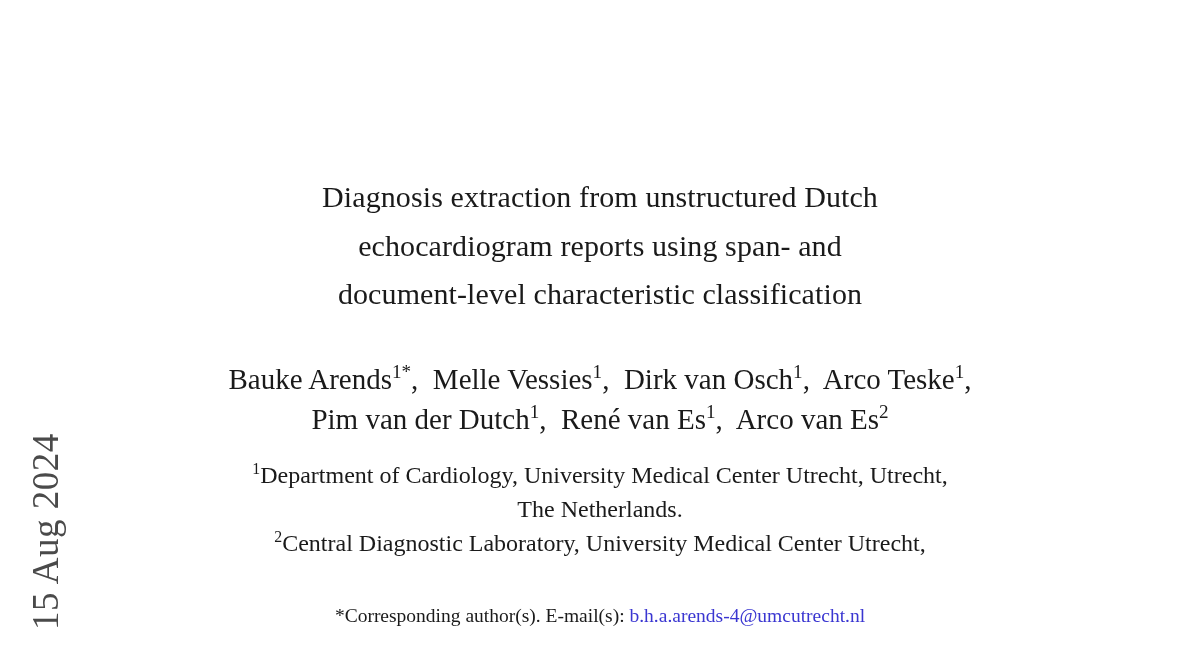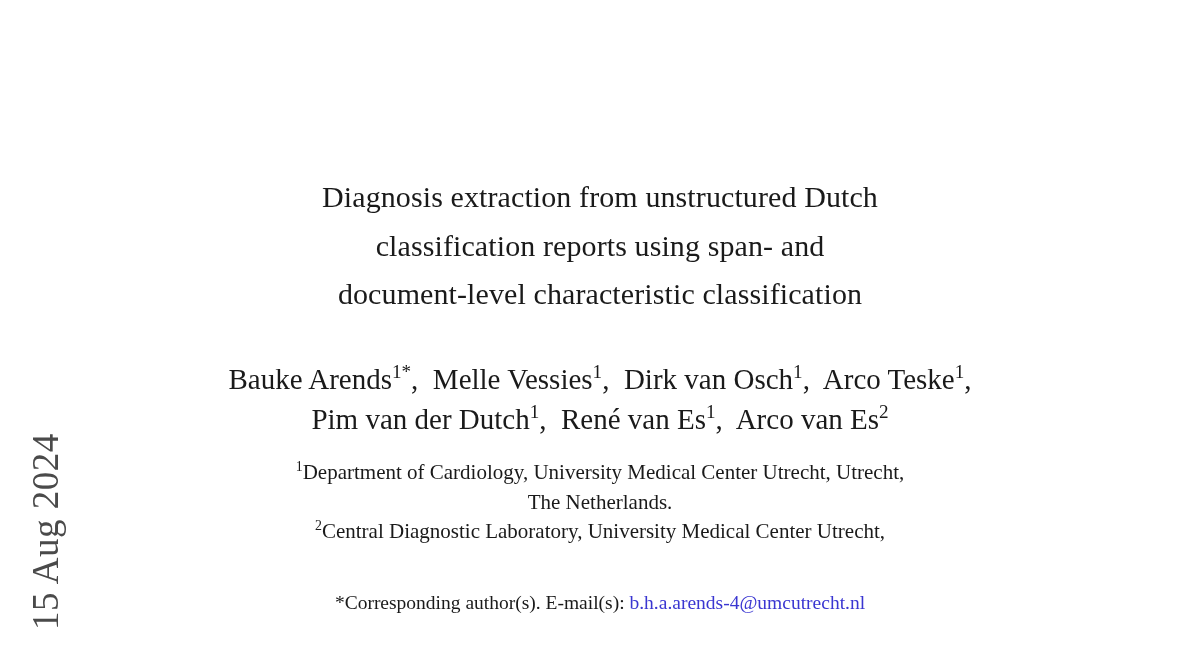--- a/index.html
+++ b/index.html
@@ -75,21 +75,21 @@
   .sup {
     font-size: 0.66em;
     vertical-align: super;
     line-height: 0;
   }
 
   #affiliations {
     margin: 0;
     padding-top: 19px;
     text-align: center;
-    font-size: 21px;
+    font-size: 24px;
     line-height: 1.42;
     color: #1a1a1a;
   }
   #affiliations .affil-block {
     display: block;
   }
 
   #correspondence {
     margin: 0;
     padding-top: 42px;
@@ -108,21 +108,21 @@
 <body>
 
 <div id="arxiv-stamp">
   <span class="stamp-text">15 Aug 2024</span>
 </div>
 
 <div id="page-column">
 
   <h1 id="paper-title">
     <span class="title-line">Diagnosis extraction from unstructured Dutch</span><br>
-    <span class="title-line">classification reports using span- and</span><br>
+    <span class="title-line">echocardiogram reports using span- and</span><br>
     <span class="title-line">document-level characteristic classification</span>
   </h1>
 
   <div id="author-list">
     <span class="author-line">
       <span>Bauke Arends</span><span class="sup">1*</span><span>,</span>&nbsp;
       <span>Melle Vessies</span><span class="sup">1</span><span>,</span>&nbsp;
       <span>Dirk van Osch</span><span class="sup">1</span><span>,</span>&nbsp;
       <span>Arco Teske</span><span class="sup">1</span><span>,</span>
     </span>

